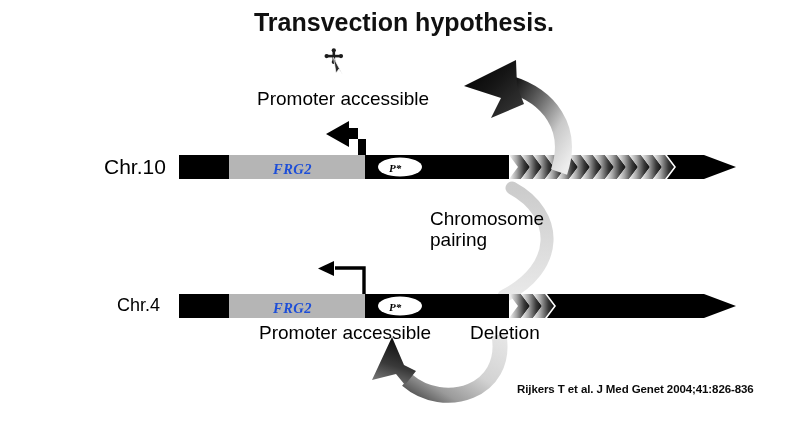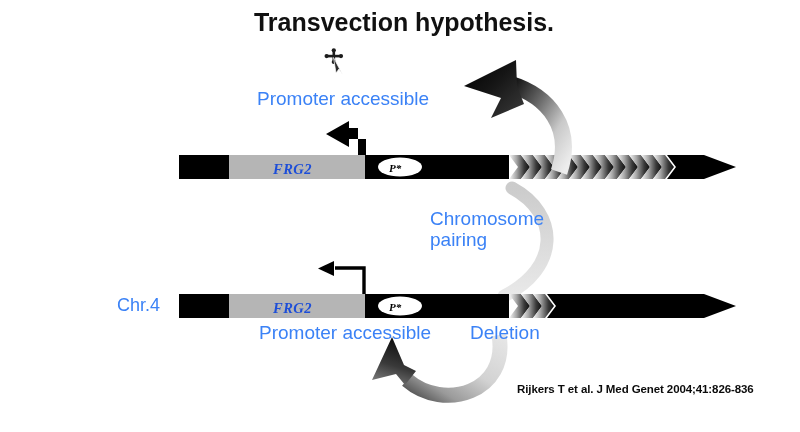--- a/index.html
+++ b/index.html
@@ -35,21 +35,21 @@
     font-weight: bold;
     letter-spacing: 0px;
     font-family: "Liberation Sans", sans-serif;
     color: #111;
   }
 
   
   .lbl {
     position: absolute;
     font-family: "Liberation Sans", sans-serif;
-    color: #3b82f6;
+    color: #000000;
     white-space: nowrap;
     line-height: 1.12;
   }
   #chr10-label {
     left: 100px; top: 155px;
     font-size: 21px;
   }
   #chr4-label {
     left: 113px; top: 295px;
     font-size: 18px;
@@ -219,20 +219,21 @@
 
     <g>
       <path d="M 495 335 C 505 392 440 412 403 380" fill="none" stroke="url(#arcGradBot)" stroke-width="15" stroke-linecap="butt"></path>
       <path d="M 388 337 L 368 380 L 392 374 L 401 385 L 412 371 L 400 365 Z" fill="url(#headGradBot)"></path>
     </g>
 
   </svg>
 
   <div id="title">Transvection hypothesis.</div>
 
+  <div class="lbl" id="chr10-label">Chr.10</div>
   <div class="lbl" id="chr4-label">Chr.4</div>
 
   <div class="frg2" id="frg2-chr10">FRG2</div>
   <div class="frg2" id="frg2-chr4">FRG2</div>
 
   <div class="pstar" id="pstar-chr10">P*</div>
   <div class="pstar" id="pstar-chr4">P*</div>
 
   <div class="lbl" id="promoter-accessible-top">Promoter accessible</div>
   <div class="lbl" id="promoter-accessible-bottom">Promoter accessible</div>

